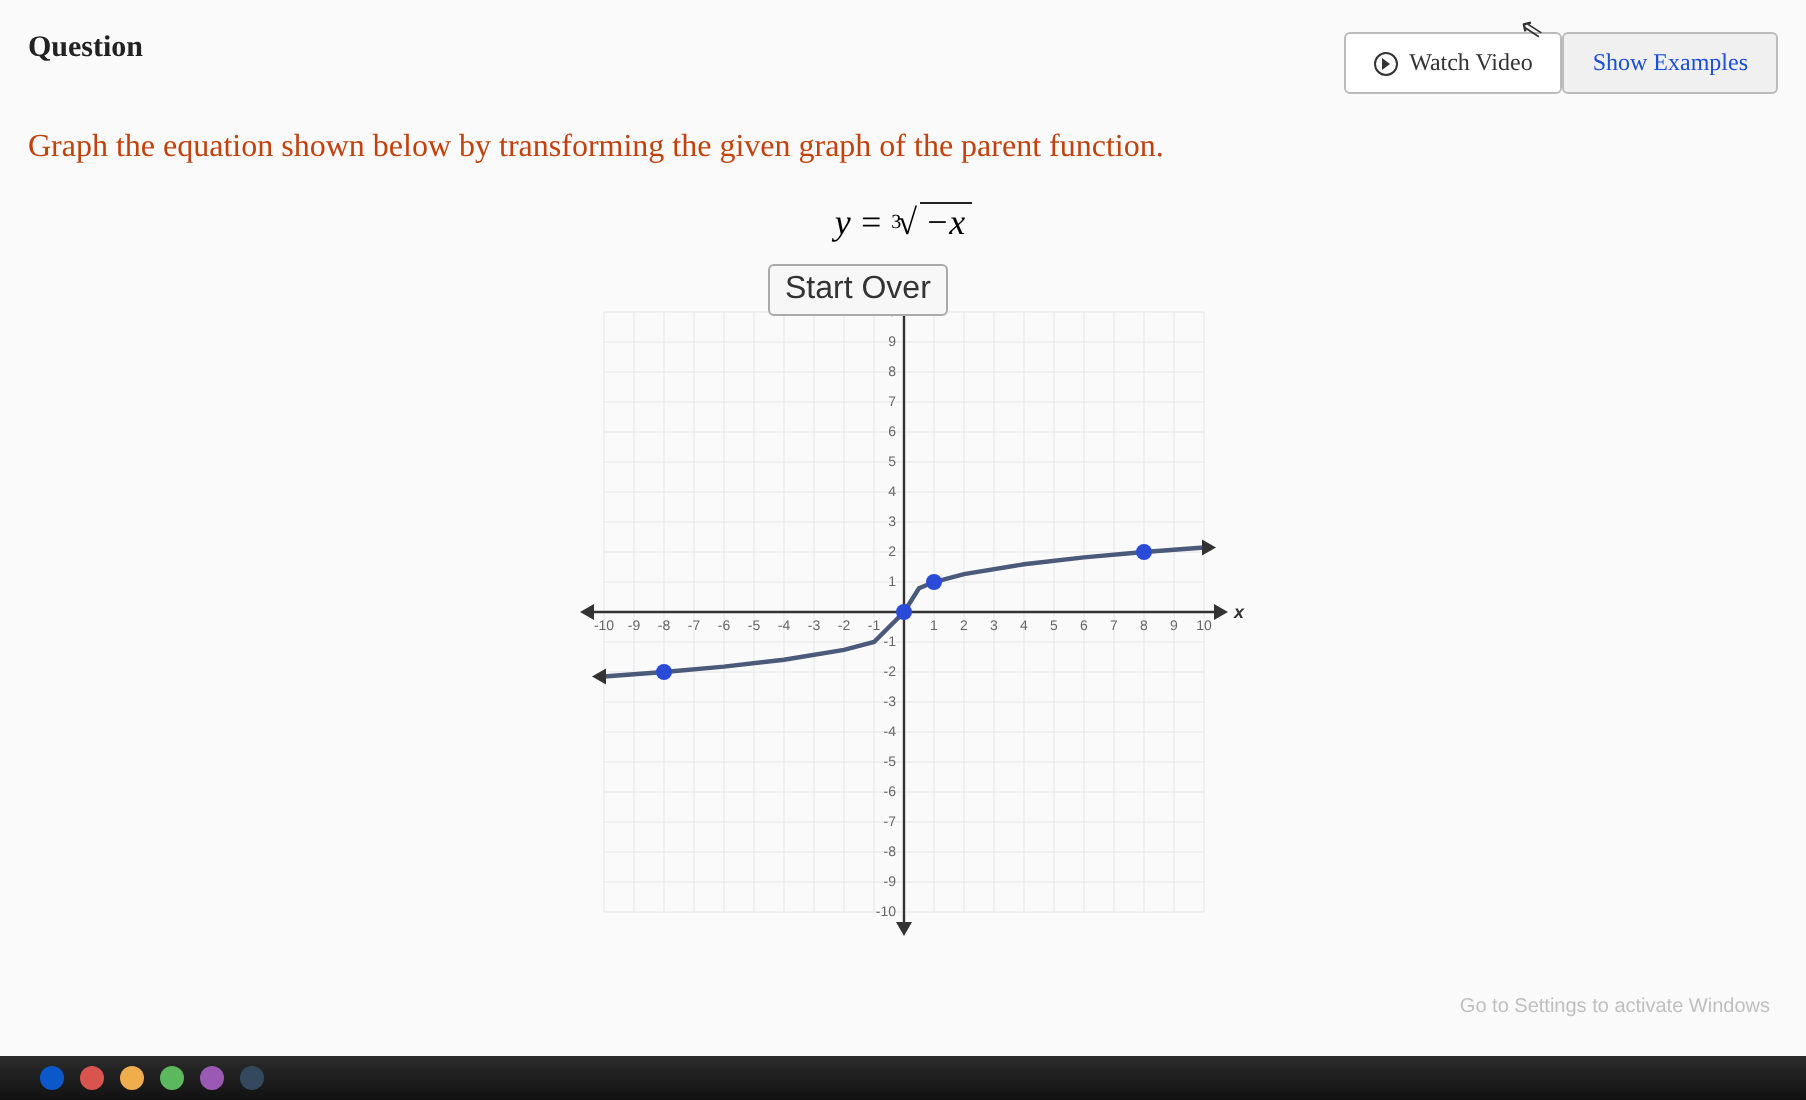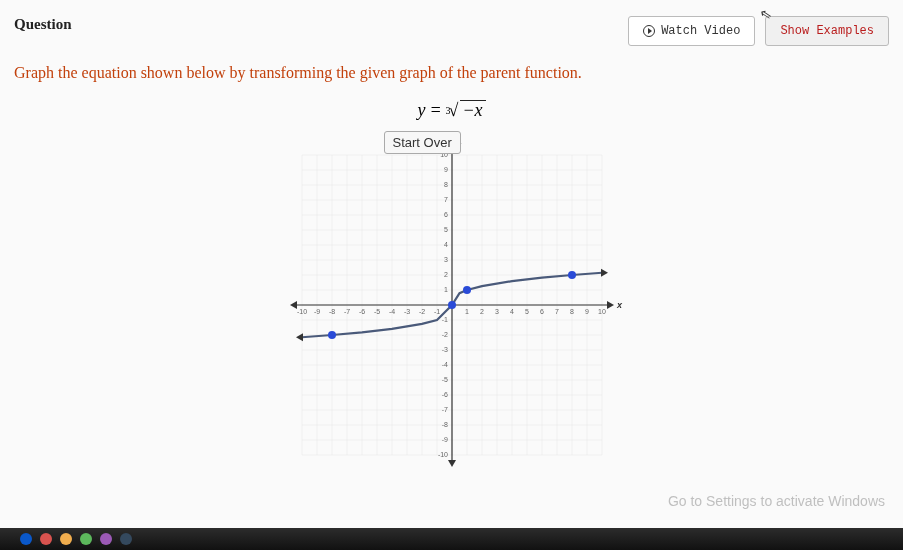--- a/index.html
+++ b/index.html
@@ -17,37 +17,37 @@
       align-items: flex-start;
       padding: 16px 14px 0 14px;
     }
     .question-label {
       font-weight: bold;
       font-size: 15px;
       color: #222;
     }
     .header-buttons {
       display: flex;
-      gap: 10px;
-      font-family: Liberation Mono, monospace;
+      gap: 0;
+      font-family: Liberation Serif, serif;
       padding-left: 10px;
     }
     .btn {
       border: 1px solid #bbb;
       background: #fff;
       padding: 7px 14px;
       font-size: 12px;
       color: #333;
       border-radius: 3px;
       display: flex;
       align-items: center;
       gap: 6px;
       cursor: pointer;
     }
-    .btn-examples { background: #f0f0f0; color: #b91c1c;}
+    .btn-examples { background: #f0f0f0; color: #1d4ed8;}
     .play-icon {
       width: 12px;
       height: 12px;
       border: 1.5px solid #333;
       border-radius: 50%;
       display: inline-flex;
       align-items: center;
       justify-content: center;
     }
     .play-icon::after {
@@ -88,21 +88,21 @@
       vertical-align: top;
       line-height: 1.1;
     }
     .graph-area {
       position: relative;
       width: 420px;
       margin: 14px auto 0 auto;
     }
     .start-over {
       font-family: Arial, sans-serif;
-      font-size: 13px;
+      font-size: 16px;
       border: 1px solid #aaa;
       background: #f7f7f7;
       color: #333;
       padding: 3px 8px;
       border-radius: 3px;
       position: absolute;
       left: 142px;
       top: -4px;
       cursor: pointer;
       z-index: 5;
@@ -113,21 +113,21 @@
     .watermark {
       position: absolute;
       right: 18px;
       bottom: 40px;
       color: rgba(120,120,120,0.55);
       font-family: 'Segoe UI', Arial, sans-serif;
       font-size: 12px;
       line-height: 1.3;
       text-align: left;
     }
-    .watermark .sub { font-size: 14px; color: rgba(120,120,120,0.45);}
+    .watermark .sub { font-size: 10px; color: rgba(120,120,120,0.45);}
     .cursor-arrow {
       position: absolute;
       left: 760px;
       top: 6px;
       font-size: 14px;
       color: #333;
       transform: rotate(-12deg);
     }
     .taskbar {
       position: absolute;

